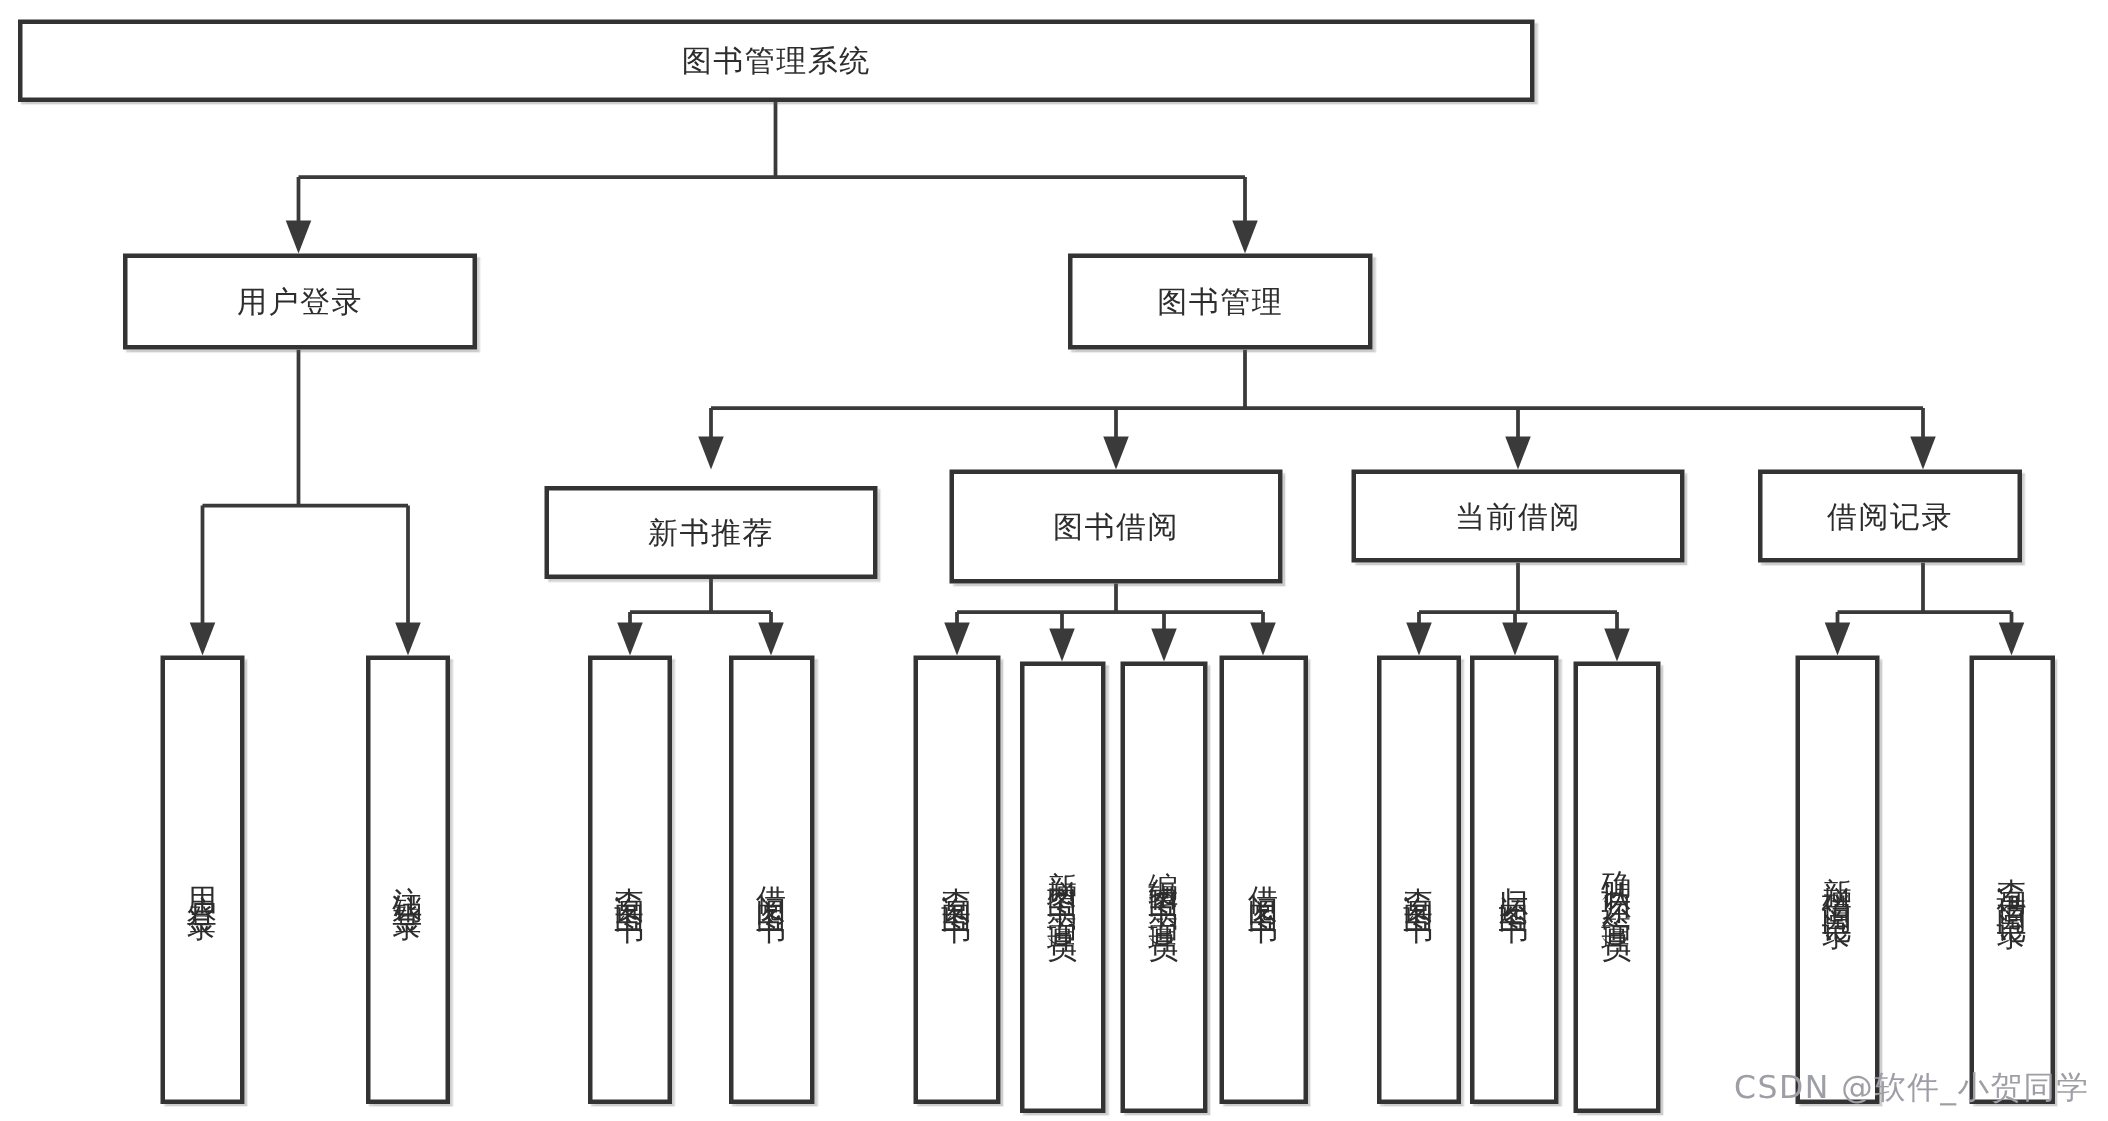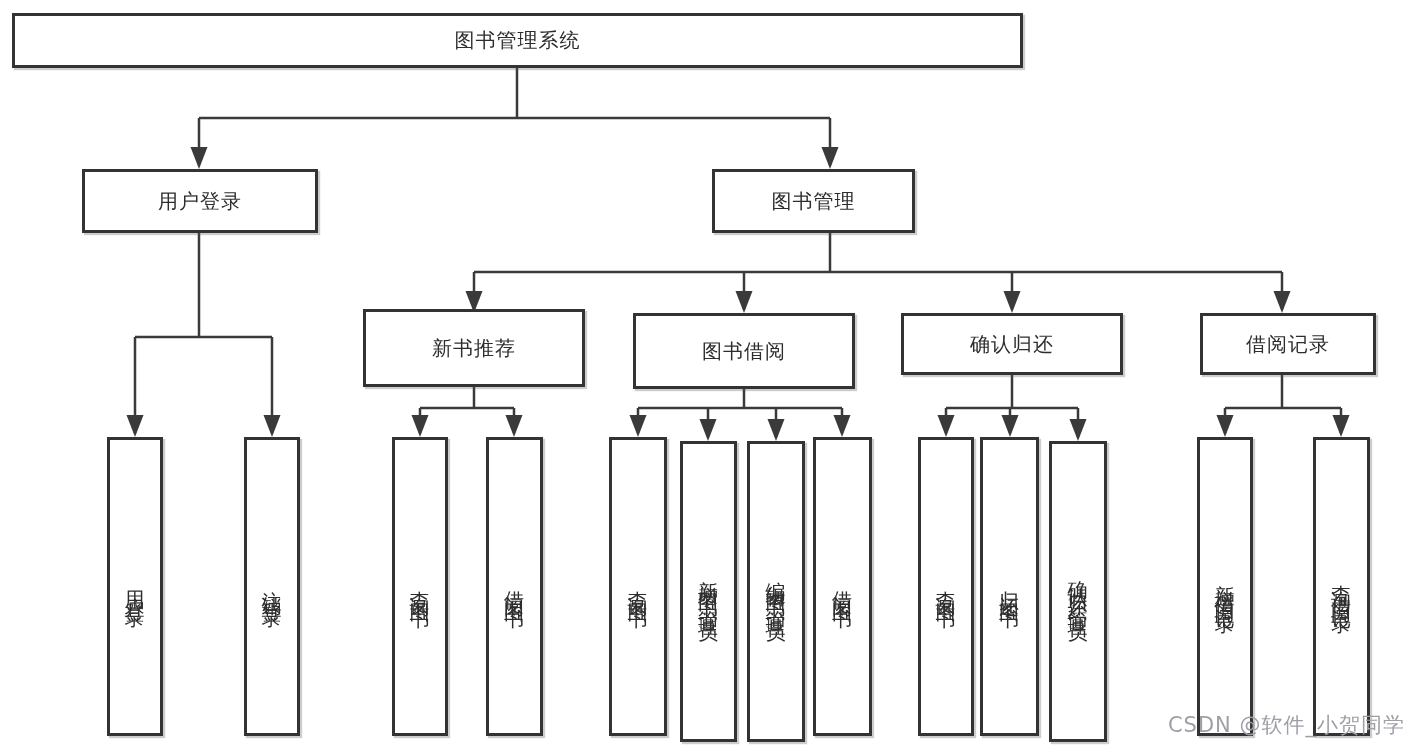--- a/index.html
+++ b/index.html
@@ -24,21 +24,21 @@
   }
   .hbox span{font-size:20px;letter-spacing:1px;white-space:nowrap;}
   .vbox span{
     writing-mode:vertical-rl;
     text-orientation:mixed;
     letter-spacing:6px;
     font-size:20px;
     line-height:1;
   }
   .watermark{
-    position:absolute;right:0;bottom:8px;
+    position:absolute;right:12px;bottom:8px;
     font-size:21px;letter-spacing:1px;
     color:var(--watermark,#9e9ea6);
     white-space:nowrap;
   }
 </style>
 </head>
 <body>
 
 <div class="canvas">
 
@@ -83,30 +83,30 @@
     <span>图书管理系统</span>
   </div>
 
   <div class="box hbox" style="left:82px;top:169px;width:236px;height:64px">
     <span>用户登录</span>
   </div>
   <div class="box hbox" style="left:712px;top:169px;width:203px;height:64px">
     <span>图书管理</span>
   </div>
 
-  <div class="box hbox" style="left:363px;top:309px;width:222px;height:78px">
+  <div class="box hbox" style="left:363px;top:324px;width:222px;height:62px">
     <span>新书推荐</span>
   </div>
   <div class="box hbox" style="left:633px;top:313px;width:222px;height:76px">
     <span>图书借阅</span>
   </div>
   <div class="box hbox" style="left:901px;top:313px;width:222px;height:62px">
-    <span>确认归还</span>
+    <span>当前借阅</span>
   </div>
-  <div class="box hbox" style="left:1200px;top:313px;width:176px;height:62px">
+  <div class="box hbox" style="left:1172px;top:313px;width:176px;height:62px">
     <span>借阅记录</span>
   </div>
 
   <div class="box vbox" style="left:107px;top:437px;width:56px;height:299px">
     <span>用户登录</span>
   </div>
   <div class="box vbox" style="left:244px;top:437px;width:56px;height:299px">
     <span>注销登录</span>
   </div>
 

